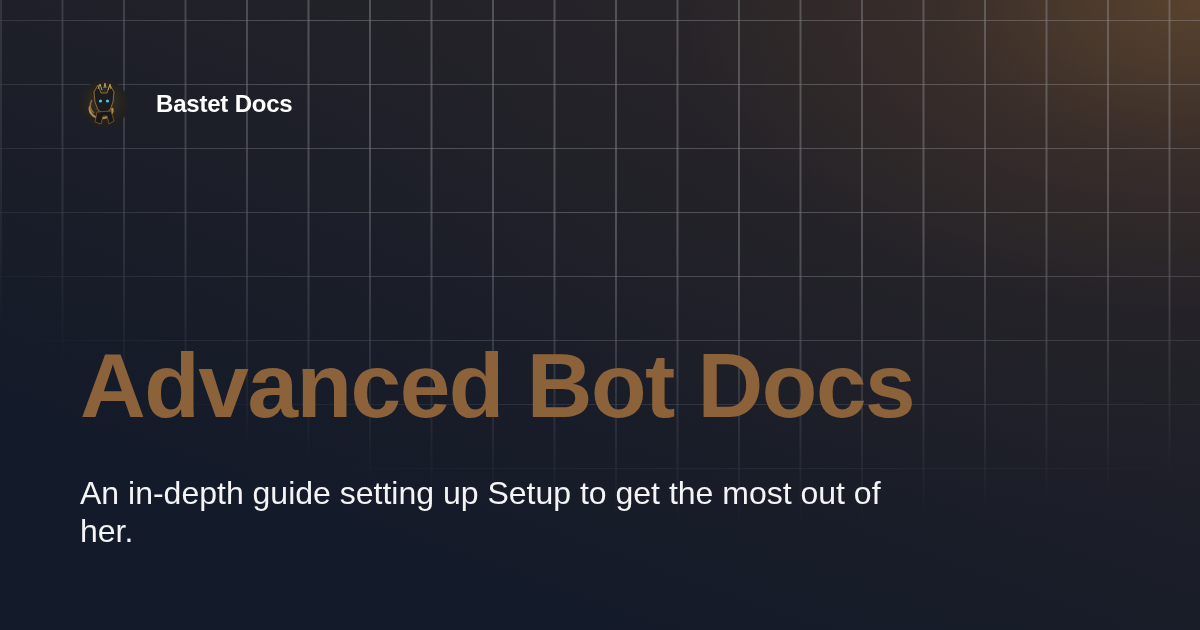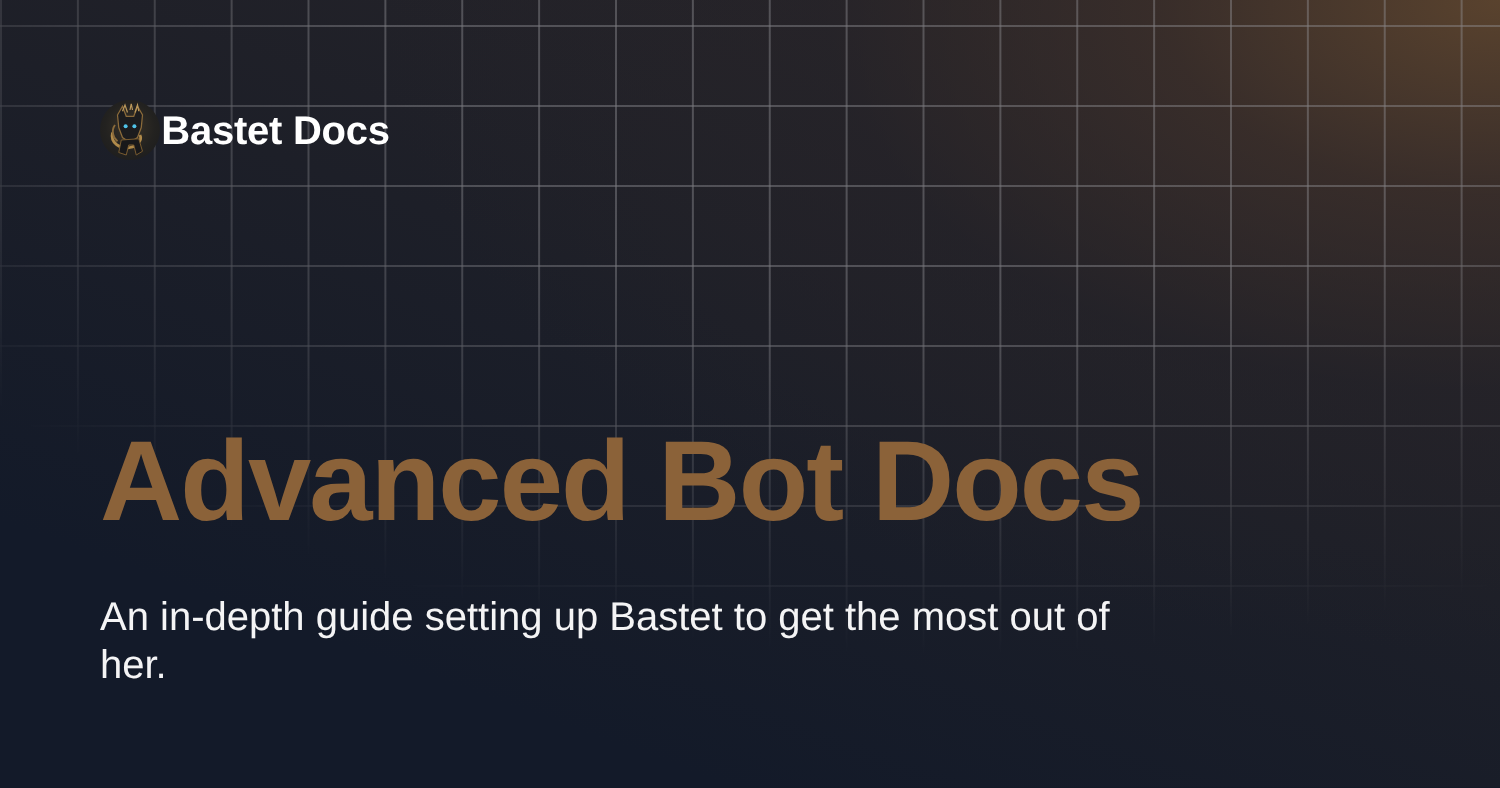--- a/index.html
+++ b/index.html
@@ -43,24 +43,24 @@
     .avatar {
       width: 48px;
       height: 48px;
       border-radius: 50%;
       background: radial-gradient(circle at 50% 45%, #3a3328 0%, #232220 55%, #1a1a1c 100%);
       position: relative;
       overflow: hidden;
     }
     .avatar svg { position: absolute; inset: 0; }
     .brand-name {
-      margin-left: 1px;
+      margin-left: 28px;
       color: #ffffff;
       font-weight: 700;
-      font-size: 32px;
+      font-size: 24px;
       letter-spacing: -0.2px;
     }
     .title {
       position: absolute;
       left: 80px;
       top: 340px;
       margin: 0;
       color: #8b6239;
       font-weight: 700;
       font-size: 91px;
@@ -100,14 +100,14 @@
         <path d="M17 32 L15 42 L21 44 L23 36 L27 36 L29 44 L34 41 L31 31 Z" fill="#18181a" stroke="#7a5c30" stroke-width="0.8"></path>
 
         <circle cx="20.5" cy="21" r="1.6" fill="#4fc3e8"></circle>
         <circle cx="27.5" cy="21" r="1.6" fill="#4fc3e8"></circle>
       </svg>
     </div>
     <span class="brand-name">Bastet Docs</span>
   </div>
 
   <h1 class="title">Advanced Bot Docs</h1>
-  <p class="subtitle">An in-depth guide setting up Bastet to get the most out of her.</p>
+  <p class="subtitle">An in-depth guide setting up Setup to get the most out of her.</p>
 </div>
 
 </body></html>

